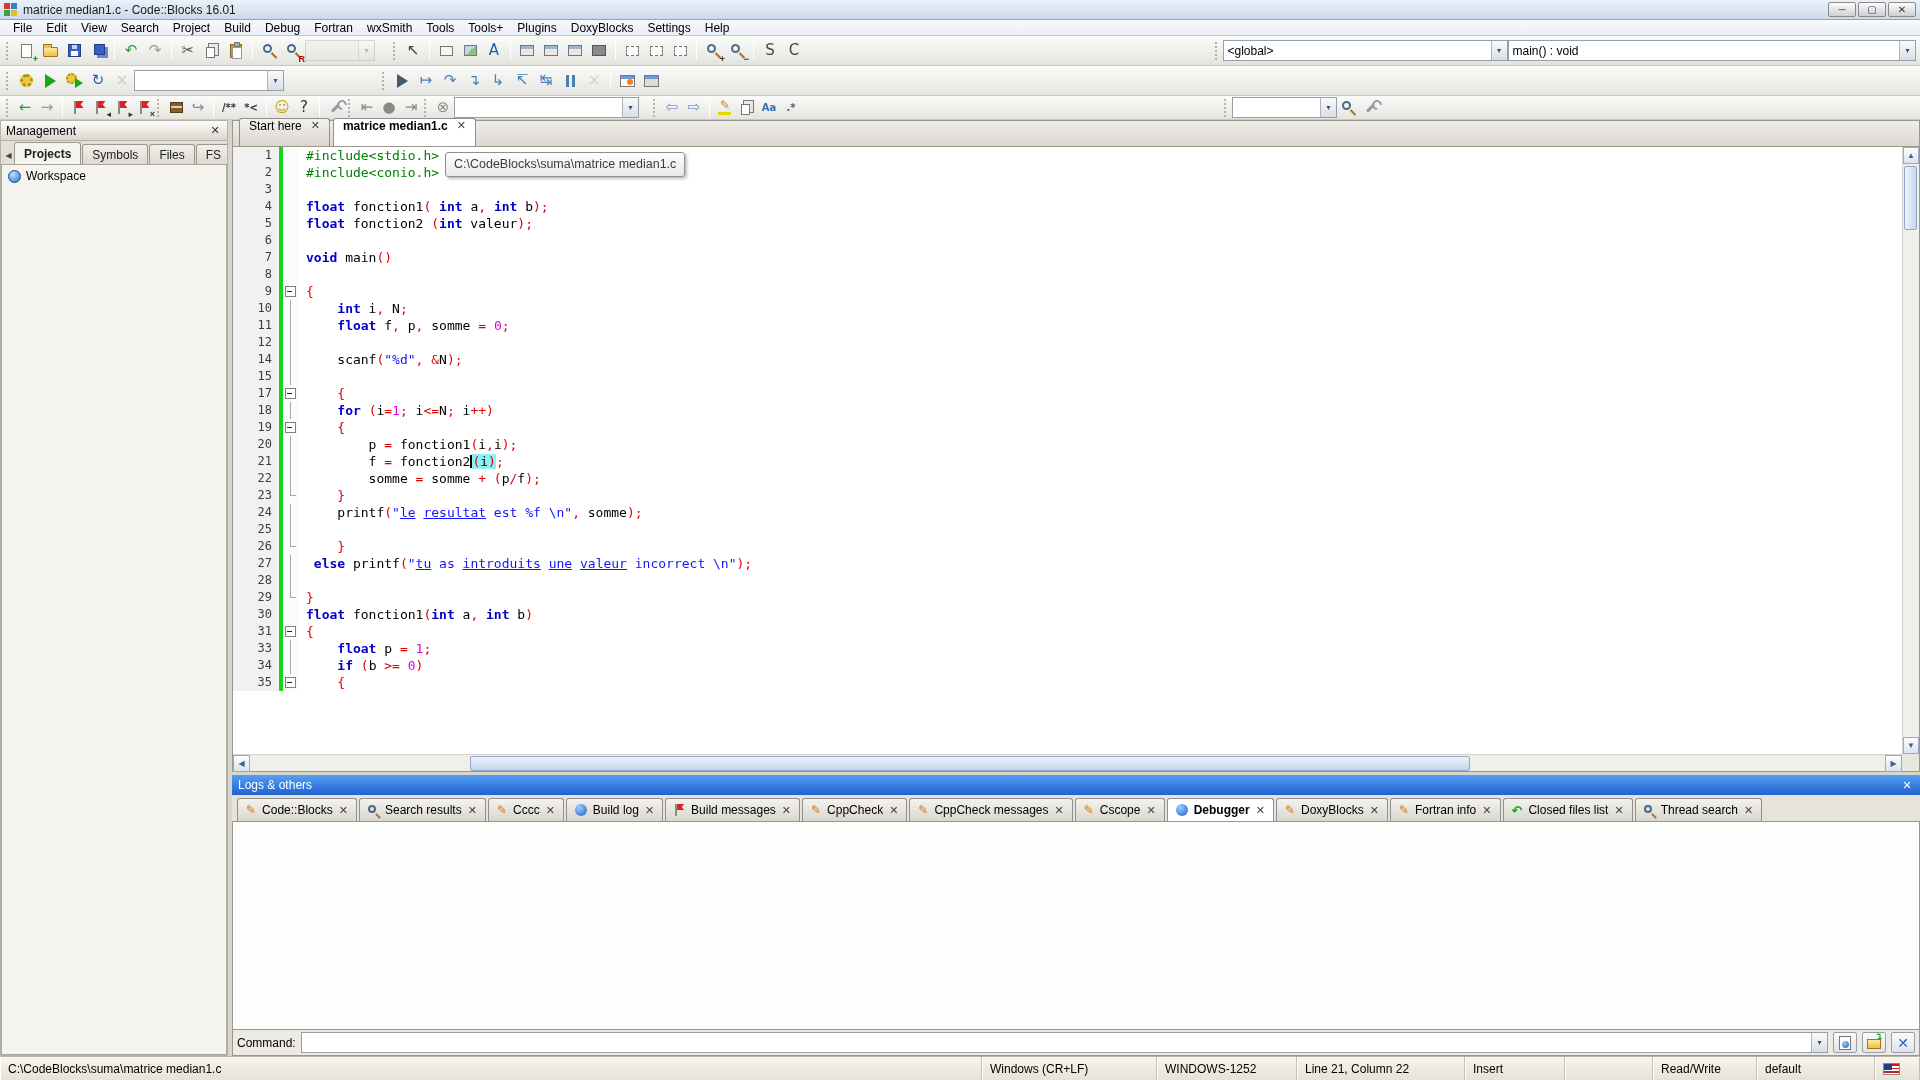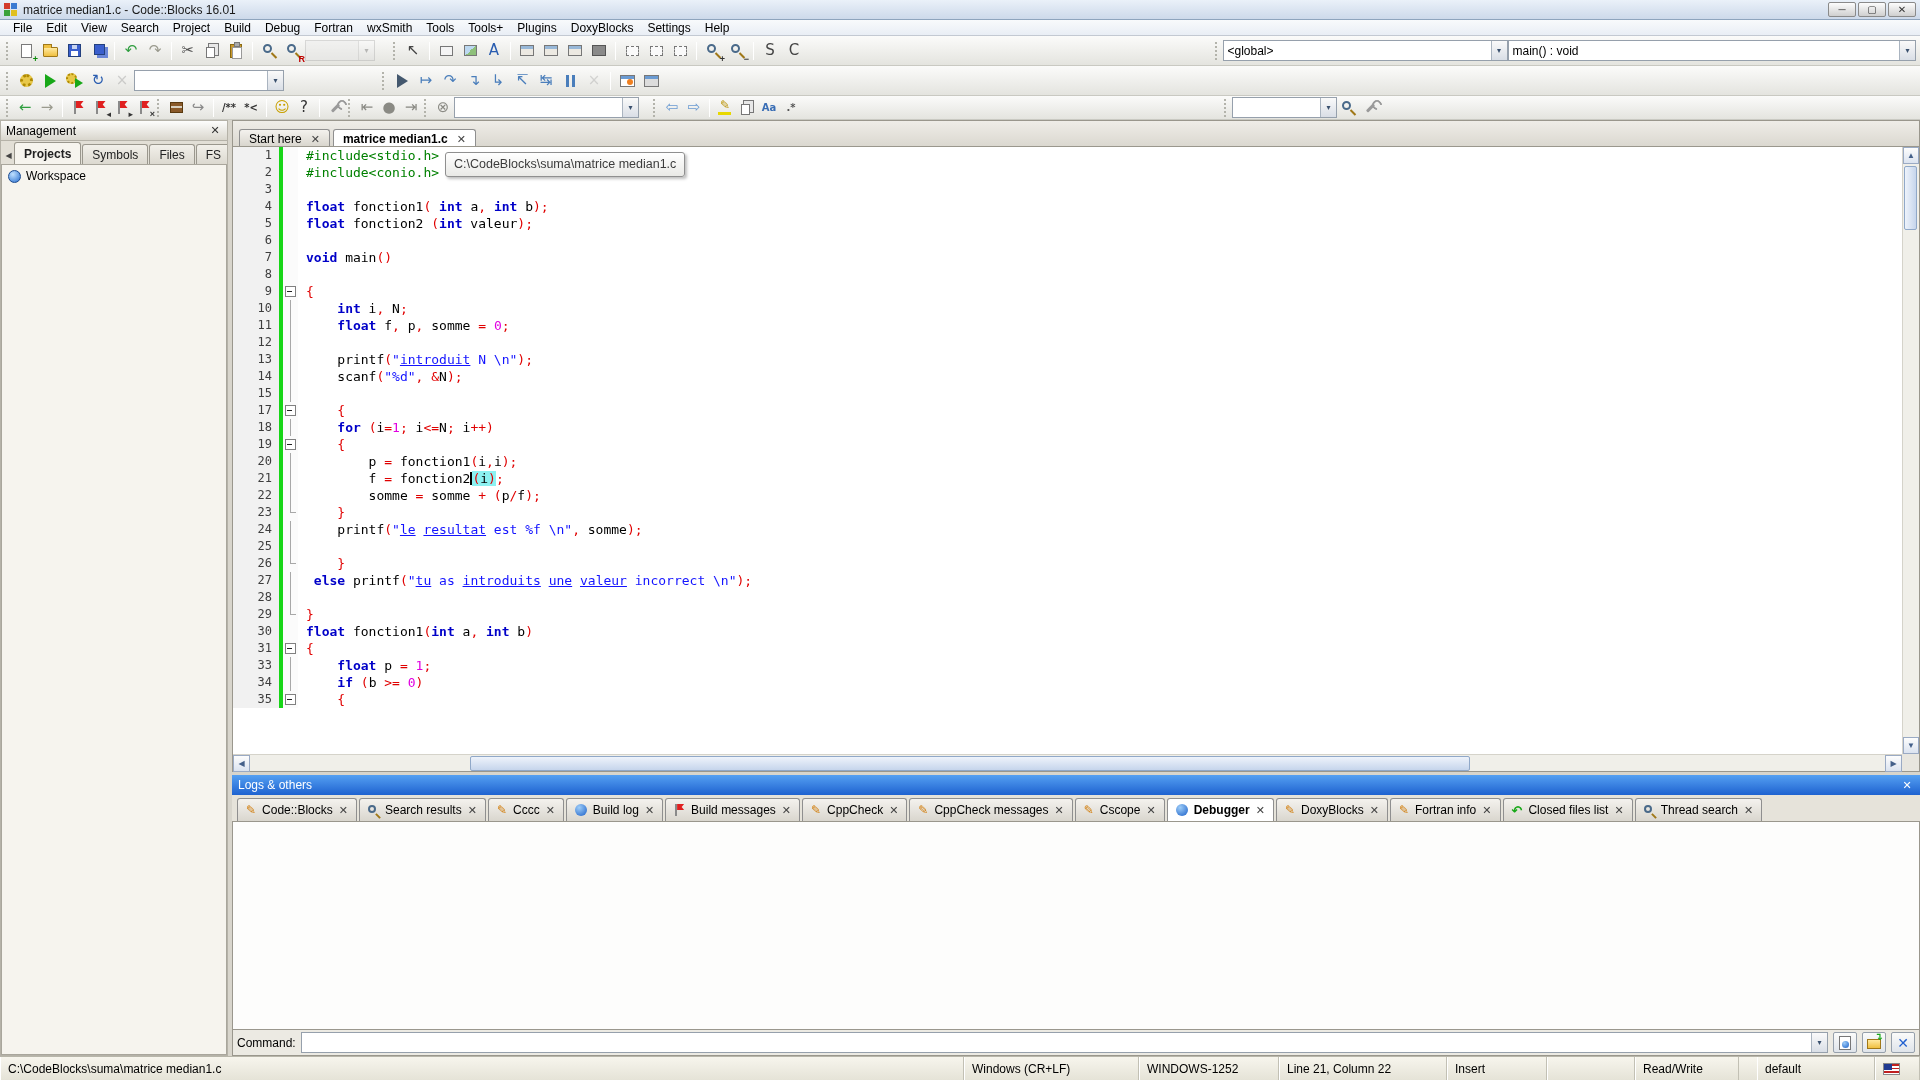--- a/index.html
+++ b/index.html
@@ -100,22 +100,22 @@
     border-radius:3px 3px 0 0; background:linear-gradient(#f2f0ea,#dcd9d0); margin-right:1px; white-space:nowrap; color:#222; }
   .mtab.active { background:#f6f4ee; font-weight:bold; height:22px; }
   .tabarrow { width:11px; height:18px; display:flex; align-items:center; justify-content:center; font-size:8px; color:#444; flex:none; }
   #mgmt-body { flex:1; background:#f6f4ee; border:1px solid #a9a69c; border-top:none; padding:4px 6px; }
   #workspace-row { display:flex; align-items:center; gap:5px; font-size:12px; }
   .ws-globe { width:13px; height:13px; border-radius:50%; background:radial-gradient(circle at 35% 30%,#bfe0ff,#2a70d0); border:1px solid #1a4a90; }
 
   
   #editor { position:absolute; left:232px; top:0; right:0; height:652px; background:#fff; border:1px solid #9a978d; }
   #etabbar { height:26px; background:linear-gradient(#efede8,#dbd8d0); border-bottom:1px solid #9a978d; display:flex; align-items:flex-end; padding:3px 4px 0 6px; }
-  .etab { height:17px; padding:0 9px; border:1px solid #8f8f8f; border-bottom:none; border-radius:3px 3px 0 0;
-    background:linear-gradient(#f4f2ee,#d9d6ce); margin-right:3px; display:flex; align-items:flex-end; font-size:12px; gap:9px; }
+  .etab { height:28px; padding:0 9px; border:1px solid #8f8f8f; border-bottom:none; border-radius:3px 3px 0 0;
+    background:linear-gradient(#f4f2ee,#d9d6ce); margin-right:3px; display:flex; align-items:flex-start; font-size:12px; gap:9px; }
   .etab.active { background:#fff; font-weight:bold; }
   .tclose { color:#444; font-size:11px; font-weight:normal; }
   #code { position:absolute; left:0; top:26px; right:17px; bottom:17px; overflow:hidden; background:#fff;
     font-family:"DejaVu Sans Mono","Liberation Mono",monospace; font-size:13px; }
   .cline { display:flex; height:17px; line-height:17px; white-space:pre; }
   .lnum { width:46px; text-align:right; padding-right:7px; background:#f1f1f1; color:#3d3d3d; font-size:12px; flex:none; }
   .chg { width:4px; background:#17d617; flex:none; }
   .fold { width:15px; flex:none; position:relative; background:#fbfbfb; }
   .f-b::before { content:""; position:absolute; left:2px; top:3px; width:9px; height:9px; border:1px solid #808080; background:#fff; }
   .f-b::after { content:""; position:absolute; left:4px; top:8px; width:5px; height:1px; background:#222; }
@@ -529,21 +529,20 @@
         <div class="cline"><span class="lnum">3</span><span class="chg"></span><span class="fold"></span><span class="ctext"></span></div>
         <div class="cline"><span class="lnum">4</span><span class="chg"></span><span class="fold"></span><span class="ctext"><span class="x-k">float</span><span class="x-t"> fonction1</span><span class="x-o">(</span><span class="x-t"> </span><span class="x-k">int</span><span class="x-t"> a</span><span class="x-o">,</span><span class="x-t"> </span><span class="x-k">int</span><span class="x-t"> b</span><span class="x-o">);</span></span></div>
         <div class="cline"><span class="lnum">5</span><span class="chg"></span><span class="fold"></span><span class="ctext"><span class="x-k">float</span><span class="x-t"> fonction2 </span><span class="x-o">(</span><span class="x-k">int</span><span class="x-t"> valeur</span><span class="x-o">);</span></span></div>
         <div class="cline"><span class="lnum">6</span><span class="chg"></span><span class="fold"></span><span class="ctext"></span></div>
         <div class="cline"><span class="lnum">7</span><span class="chg"></span><span class="fold"></span><span class="ctext"><span class="x-k">void</span><span class="x-t"> main</span><span class="x-o">()</span></span></div>
         <div class="cline"><span class="lnum">8</span><span class="chg"></span><span class="fold"></span><span class="ctext"></span></div>
         <div class="cline"><span class="lnum">9</span><span class="chg"></span><span class="fold f-b"></span><span class="ctext"><span class="x-o">{</span></span></div>
         <div class="cline"><span class="lnum">10</span><span class="chg"></span><span class="fold f-v"></span><span class="ctext"><span class="x-t">    </span><span class="x-k">int</span><span class="x-t"> i</span><span class="x-o">,</span><span class="x-t"> N</span><span class="x-o">;</span></span></div>
         <div class="cline"><span class="lnum">11</span><span class="chg"></span><span class="fold f-v"></span><span class="ctext"><span class="x-t">    </span><span class="x-k">float</span><span class="x-t"> f</span><span class="x-o">,</span><span class="x-t"> p</span><span class="x-o">,</span><span class="x-t"> somme </span><span class="x-o">=</span><span class="x-t"> </span><span class="x-n">0</span><span class="x-o">;</span></span></div>
         <div class="cline"><span class="lnum">12</span><span class="chg"></span><span class="fold f-v"></span><span class="ctext"></span></div>
-        <div class="cline"><span class="lnum">13</span><span class="chg"></span><span class="fold f-v"></span><span class="ctext"><span class="x-t">    printf</span><span class="x-o">(</span><span class="x-s">"</span><span class="x-su">introduit</span><span class="x-s"> N \n"</span><span class="x-o">);</span></span></div>
         <div class="cline"><span class="lnum">14</span><span class="chg"></span><span class="fold f-v"></span><span class="ctext"><span class="x-t">    scanf</span><span class="x-o">(</span><span class="x-s">"%d"</span><span class="x-o">,</span><span class="x-t"> </span><span class="x-o">&amp;</span><span class="x-t">N</span><span class="x-o">);</span></span></div>
         <div class="cline"><span class="lnum">15</span><span class="chg"></span><span class="fold f-v"></span><span class="ctext"></span></div>
         <div class="cline"><span class="lnum">17</span><span class="chg"></span><span class="fold f-b"></span><span class="ctext"><span class="x-t">    </span><span class="x-o">{</span></span></div>
         <div class="cline"><span class="lnum">18</span><span class="chg"></span><span class="fold f-v"></span><span class="ctext"><span class="x-t">    </span><span class="x-k">for</span><span class="x-t"> </span><span class="x-o">(</span><span class="x-t">i</span><span class="x-o">=</span><span class="x-n">1</span><span class="x-o">;</span><span class="x-t"> i</span><span class="x-o">&lt;=</span><span class="x-t">N</span><span class="x-o">;</span><span class="x-t"> i</span><span class="x-o">++)</span></span></div>
         <div class="cline"><span class="lnum">19</span><span class="chg"></span><span class="fold f-b"></span><span class="ctext"><span class="x-t">    </span><span class="x-o">{</span></span></div>
         <div class="cline"><span class="lnum">20</span><span class="chg"></span><span class="fold f-v"></span><span class="ctext"><span class="x-t">        p </span><span class="x-o">=</span><span class="x-t"> fonction1</span><span class="x-o">(</span><span class="x-t">i</span><span class="x-o">,</span><span class="x-t">i</span><span class="x-o">);</span></span></div>
         <div class="cline"><span class="lnum">21</span><span class="chg"></span><span class="fold f-v"></span><span class="ctext"><span class="x-t">        f </span><span class="x-o">=</span><span class="x-t"> fonction2</span><span class="cursor"></span><span class="x-hl">(</span><span class="x-hlt">i</span><span class="x-hl">)</span><span class="x-o">;</span></span></div>
         <div class="cline"><span class="lnum">22</span><span class="chg"></span><span class="fold f-v"></span><span class="ctext"><span class="x-t">        somme </span><span class="x-o">=</span><span class="x-t"> somme </span><span class="x-o">+</span><span class="x-t"> </span><span class="x-o">(</span><span class="x-t">p</span><span class="x-o">/</span><span class="x-t">f</span><span class="x-o">);</span></span></div>
         <div class="cline"><span class="lnum">23</span><span class="chg"></span><span class="fold f-e"></span><span class="ctext"><span class="x-t">    </span><span class="x-o">}</span></span></div>
         <div class="cline"><span class="lnum">24</span><span class="chg"></span><span class="fold f-v"></span><span class="ctext"><span class="x-t">    printf</span><span class="x-o">(</span><span class="x-s">"</span><span class="x-su">le</span><span class="x-s"> </span><span class="x-su">resultat</span><span class="x-s"> est %f \n"</span><span class="x-o">,</span><span class="x-t"> somme</span><span class="x-o">);</span></span></div>
@@ -665,17 +664,17 @@
 </div>
 
 <div id="statusbar">
     <div class="sseg first">C:\CodeBlocks\suma\matrice median1.c</div>
     <div class="sseg" style="width: 175px;">Windows (CR+LF)</div>
     <div class="sseg" style="width: 140px;">WINDOWS-1252</div>
     <div class="sseg" style="width: 168px;">Line 21, Column 22</div>
     <div class="sseg" style="width: 100px;">Insert</div>
     <div class="sseg" style="width: 88px;"></div>
     <div class="sseg" style="width: 104px;">Read/Write</div>
-    <div class="sseg" style="width: 118px; margin-left: 18px;">default</div>
+    <div class="sseg" style="width: 118px;">default</div>
     <div class="sseg" style="width: 45px;">
       <span class="flag-us"></span>
     </div>
   </div>
 
 </body></html>

